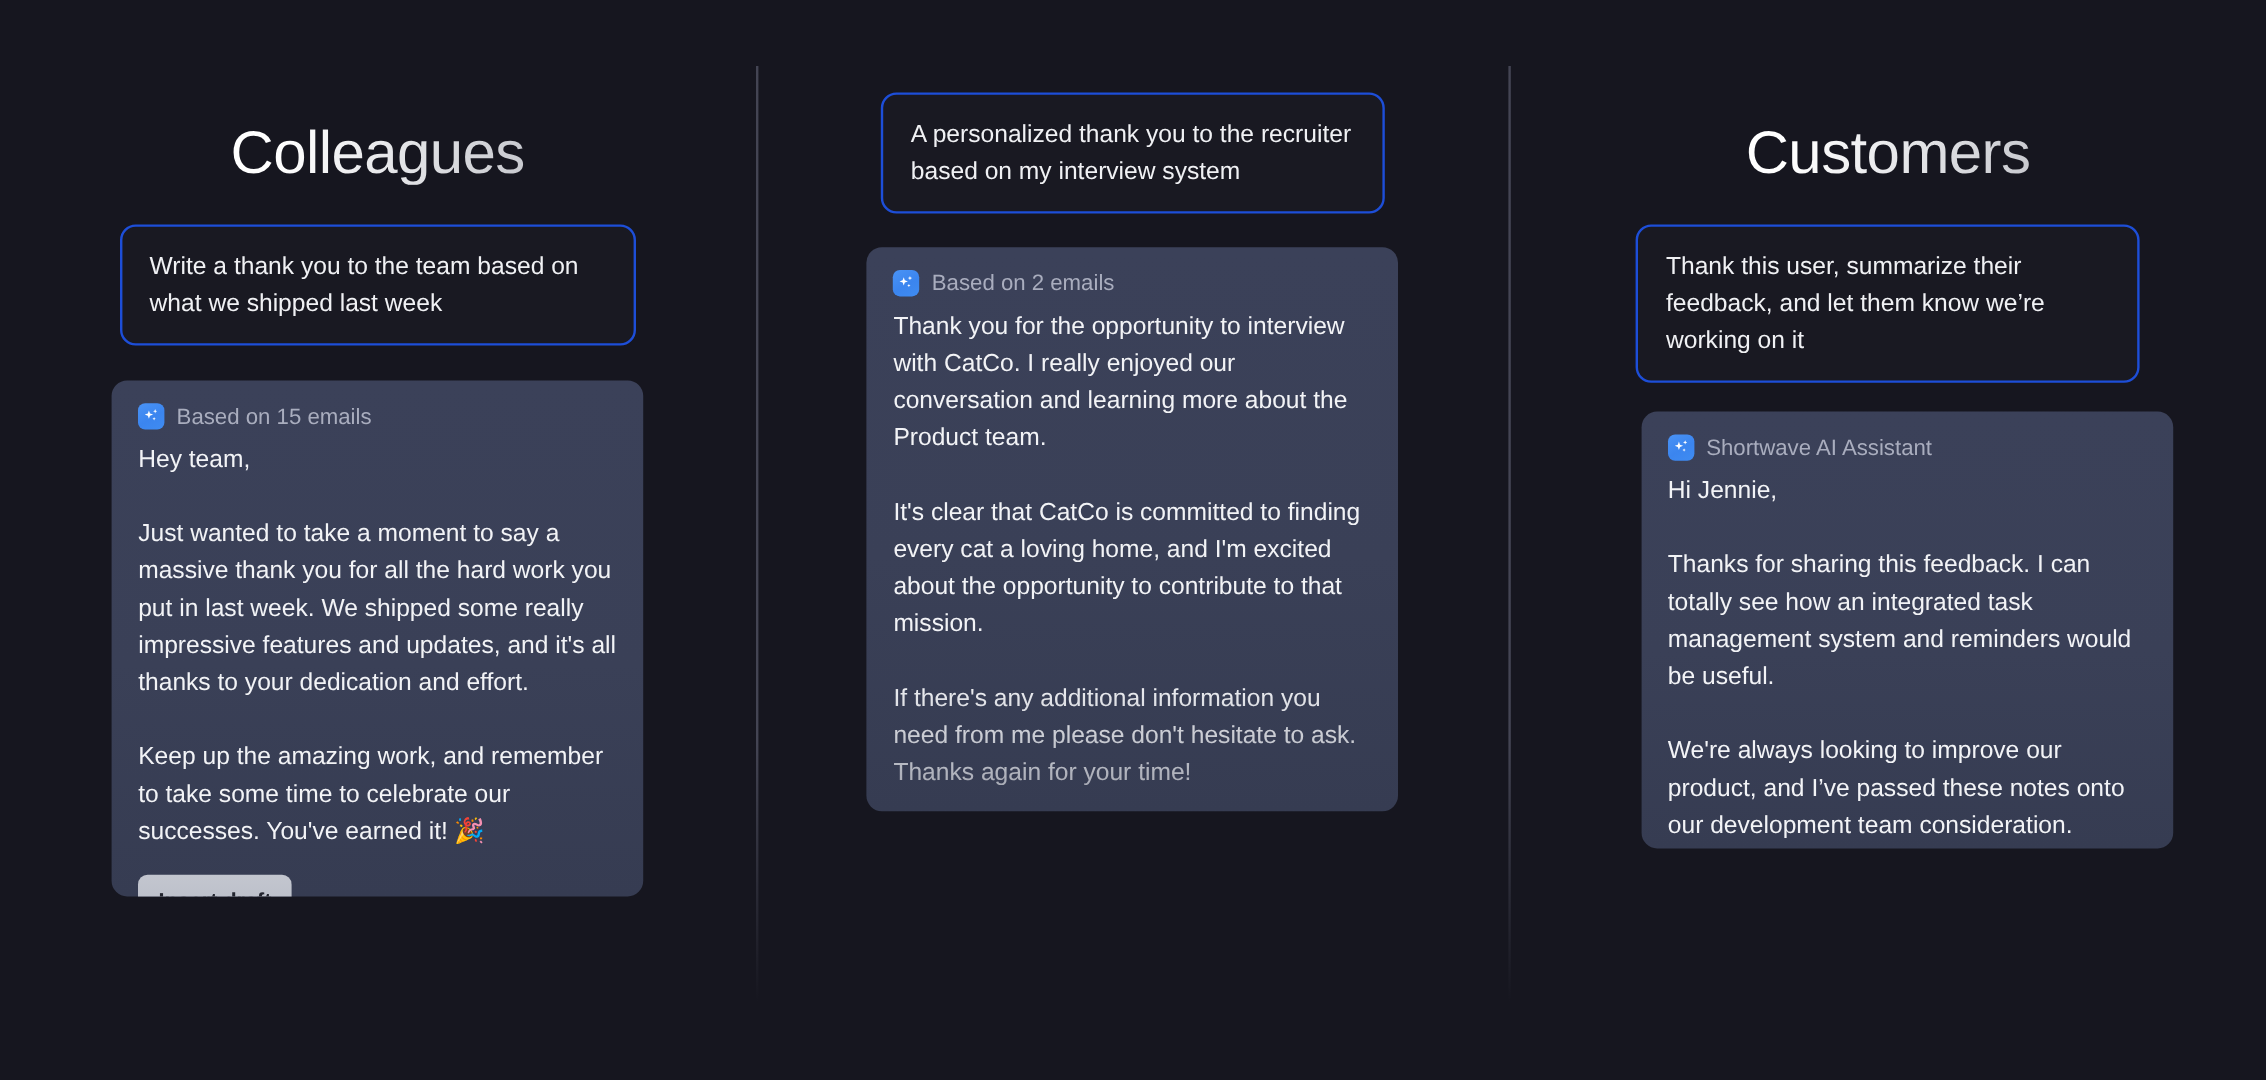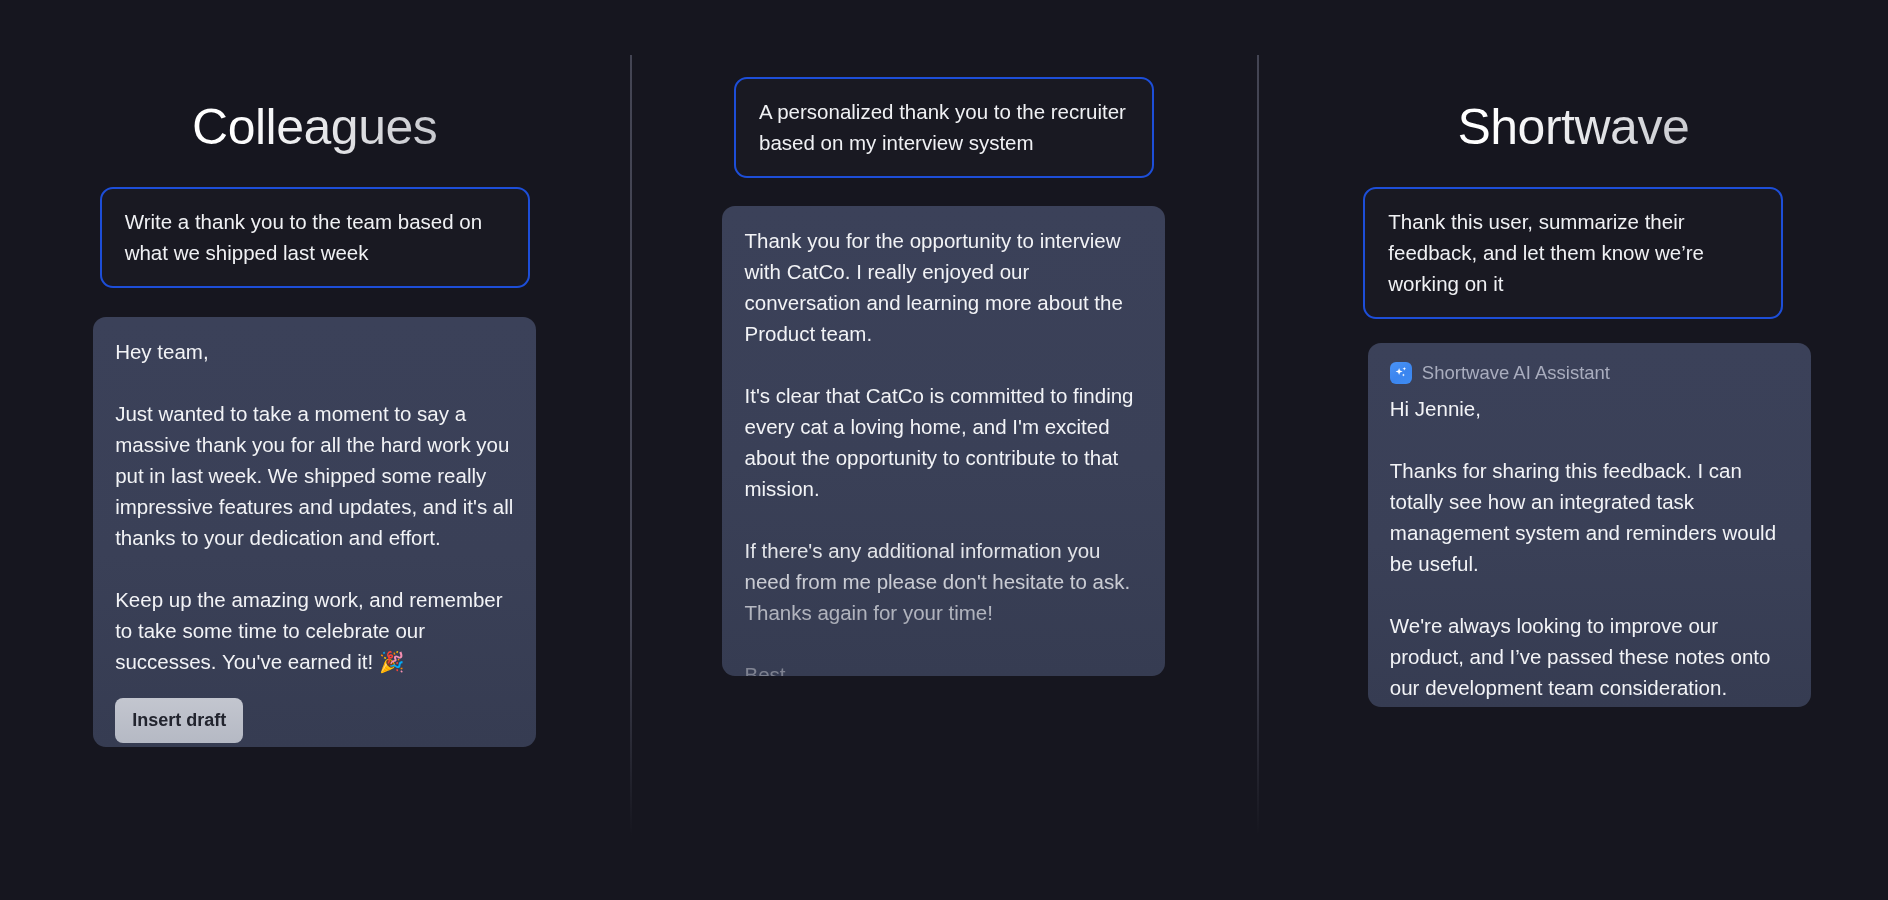--- a/index.html
+++ b/index.html
@@ -180,56 +180,76 @@
     <section class="column col-1">
       <div class="col-inner">
         <h1 class="heading">Colleagues</h1>
 
         <div class="prompt-wrap">
           <div class="prompt">Write a thank you to the team based on what we shipped last week</div>
         </div>
 
         <div class="card-wrap">
           <article class="card">
+            <div class="card-head">
+              <span class="spark-icon">
+                <svg width="16" height="16" viewBox="0 0 16 16" aria-hidden="true">
+                  <path d="M6.1 3.0 L7.0 5.6 L9.6 6.5 L7.0 7.4 L6.1 10.0 L5.2 7.4 L2.6 6.5 L5.2 5.6 Z" fill="#ffffff"></path>
+                  <path d="M11.3 1.9 L11.8 3.2 L13.1 3.7 L11.8 4.2 L11.3 5.5 L10.8 4.2 L9.5 3.7 L10.8 3.2 Z" fill="#ffffff"></path>
+                  <path d="M10.4 8.6 L10.8 9.6 L11.8 10.0 L10.8 10.4 L10.4 11.4 L10.0 10.4 L9.0 10.0 L10.0 9.6 Z" fill="#ffffff"></path>
+                </svg>
+              </span>
+              <span class="card-head-label">Based on 15 emails</span>
+            </div>
             <div class="card-body">Hey team,
 
 Just wanted to take a moment to say a massive thank you for all the hard work you put in last week. We shipped some really impressive features and updates, and it's all thanks to your dedication and effort.
 
 Keep up the amazing work, and remember to take some time to celebrate our successes. You've earned it! 🎉</div>
             <button class="insert-btn">Insert draft</button>
           </article>
         </div>
       </div>
     </section>
 
     <section class="column col-2">
       <div class="col-inner">
 
         <div class="prompt-wrap">
           <div class="prompt">A personalized thank you to the recruiter based on my interview system</div>
         </div>
 
         <div class="card-wrap">
           <article class="card">
+            <div class="card-head">
+              <span class="spark-icon">
+                <svg width="16" height="16" viewBox="0 0 16 16" aria-hidden="true">
+                  <path d="M6.1 3.0 L7.0 5.6 L9.6 6.5 L7.0 7.4 L6.1 10.0 L5.2 7.4 L2.6 6.5 L5.2 5.6 Z" fill="#ffffff"></path>
+                  <path d="M11.3 1.9 L11.8 3.2 L13.1 3.7 L11.8 4.2 L11.3 5.5 L10.8 4.2 L9.5 3.7 L10.8 3.2 Z" fill="#ffffff"></path>
+                  <path d="M10.4 8.6 L10.8 9.6 L11.8 10.0 L10.8 10.4 L10.4 11.4 L10.0 10.4 L9.0 10.0 L10.0 9.6 Z" fill="#ffffff"></path>
+                </svg>
+              </span>
+              <span class="card-head-label">Based on 2 emails</span>
+            </div>
             <div class="card-body fade-body">Thank you for the opportunity to interview with CatCo. I really enjoyed our conversation and learning more about the Product team.
 
 It's clear that CatCo is committed to finding every cat a loving home, and I'm excited about the opportunity to contribute to that mission.
 
 If there's any additional information you need from me please don't hesitate to ask. Thanks again for your time!
 
 Best,</div>
 
           </article>
         </div>
       </div>
     </section>
 
     <section class="column col-3">
       <div class="col-inner">
-        <h1 class="heading">Shortwave</h1>
+        <h1 class="heading">Customers</h1>
 
         <div class="prompt-wrap">
           <div class="prompt">Thank this user, summarize their feedback, and let them know we’re working on it</div>
         </div>
 
         <div class="card-wrap">
           <article class="card">
             <div class="card-head">
               <span class="spark-icon">
                 <svg width="16" height="16" viewBox="0 0 16 16" aria-hidden="true">

